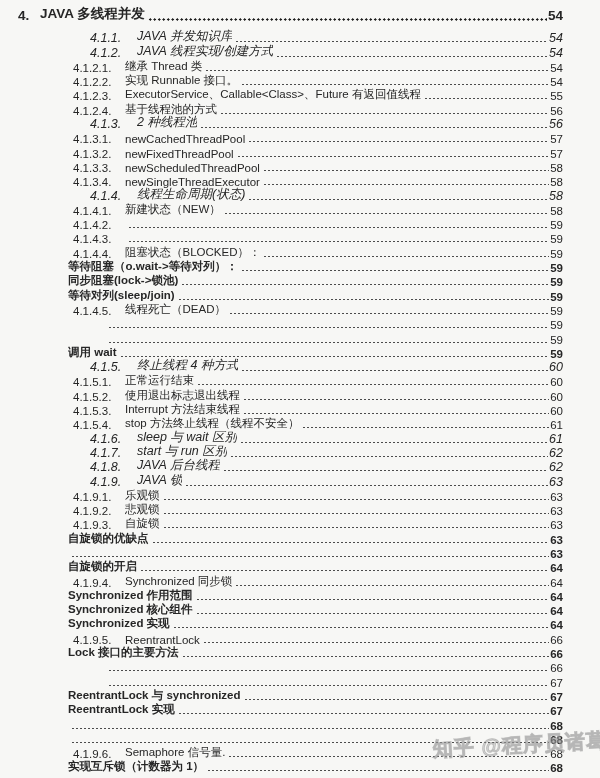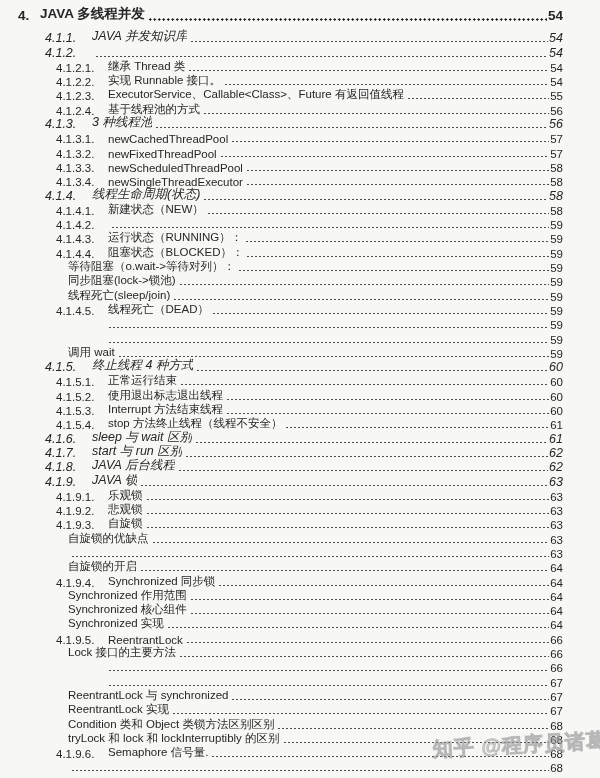--- a/index.html
+++ b/index.html
@@ -22,25 +22,25 @@
     margin:0 1px 0 3px;
   }
   .page { flex:none; white-space:nowrap; }
 
   .lvl-h1 { padding-left:18px; font-weight:700; font-size:13.5px; height:19px; margin-bottom:8px; }
   .lvl-h1 .num { width:22px; }
   .lvl-h1 .leader {
     background-image:radial-gradient(circle, #1d1d1d 1px, rgba(0,0,0,0) 1.15px);
     background-size:4.5px 3px;
   }
-  .lvl-h2 { padding-left:45px; font-style:italic; font-size:12.5px; }
+  .lvl-h2 { padding-left:45px; font-style:italic; font-size:12.5px;margin-left:45px; }
   .lvl-h2 .num { width:47px; }
-  .lvl-h3 { padding-left:56px; font-size:11.5px; }
+  .lvl-h3 { padding-left:56px; font-size:11.5px;margin-left:17px; }
   .lvl-h3 .num { width:52px; }
-  .lvl-body { padding-left:68px; font-size:11.5px; }
+  .lvl-body { padding-left:68px; font-size:11.5px;font-weight:bold; }
   .lvl-dots { padding-left:108px; font-size:11.5px; }
   .lvl-dots .leader { margin-left:0; }
 
   .watermark {
     position:absolute; left:433px; top:736px;
     font-size:20px; font-weight:700; letter-spacing:1px;
     color:rgba(158,158,158,0.28);
     -webkit-text-stroke:1px rgba(150,150,150,0.55);
     transform:rotate(-3deg); transform-origin:left center;
     white-space:nowrap; pointer-events:none;
@@ -57,20 +57,21 @@
       <span class="page">54</span>
     </div>
     <div class="row lvl-h2">
       <span class="num">4.1.1.</span>
       <span class="title">JAVA 并发知识库</span>
       <span class="leader"></span>
       <span class="page">54</span>
     </div>
     <div class="row lvl-h2">
       <span class="num">4.1.2.</span>
+      <span class="title">JAVA 线程实现/创建方式</span>
       <span class="leader"></span>
       <span class="page">54</span>
     </div>
     <div class="row lvl-h3">
       <span class="num">4.1.2.1.</span>
       <span class="title">继承 Thread 类</span>
       <span class="leader"></span>
       <span class="page">54</span>
     </div>
     <div class="row lvl-h3">
@@ -86,21 +87,21 @@
       <span class="page">55</span>
     </div>
     <div class="row lvl-h3">
       <span class="num">4.1.2.4.</span>
       <span class="title">基于线程池的方式</span>
       <span class="leader"></span>
       <span class="page">56</span>
     </div>
     <div class="row lvl-h2">
       <span class="num">4.1.3.</span>
-      <span class="title">3 种线程池</span>
+      <span class="title">2 种线程池</span>
       <span class="leader"></span>
       <span class="page">56</span>
     </div>
     <div class="row lvl-h3">
       <span class="num">4.1.3.1.</span>
       <span class="title">newCachedThreadPool</span>
       <span class="leader"></span>
       <span class="page">57</span>
     </div>
     <div class="row lvl-h3">
@@ -133,42 +134,41 @@
       <span class="leader"></span>
       <span class="page">58</span>
     </div>
     <div class="row lvl-h3">
       <span class="num">4.1.4.2.</span>
       <span class="leader"></span>
       <span class="page">59</span>
     </div>
     <div class="row lvl-h3">
       <span class="num">4.1.4.3.</span>
-      <span class="title">运行状态（RUNNING）：</span>
       <span class="leader"></span>
       <span class="page">59</span>
     </div>
     <div class="row lvl-h3">
       <span class="num">4.1.4.4.</span>
       <span class="title">阻塞状态（BLOCKED）：</span>
       <span class="leader"></span>
       <span class="page">59</span>
     </div>
     <div class="row lvl-body">
       <span class="title">等待阻塞（o.wait-&gt;等待对列）：</span>
       <span class="leader"></span>
       <span class="page">59</span>
     </div>
     <div class="row lvl-body">
       <span class="title">同步阻塞(lock-&gt;锁池)</span>
       <span class="leader"></span>
       <span class="page">59</span>
     </div>
     <div class="row lvl-body">
-      <span class="title">线程死亡(sleep/join)</span>
+      <span class="title">等待对列(sleep/join)</span>
       <span class="leader"></span>
       <span class="page">59</span>
     </div>
     <div class="row lvl-h3">
       <span class="num">4.1.4.5.</span>
       <span class="title">线程死亡（DEAD）</span>
       <span class="leader"></span>
       <span class="page">59</span>
     </div>
     <div class="row lvl-dots">
@@ -314,34 +314,33 @@
       <span class="title">ReentrantLock 与 synchronized</span>
       <span class="leader"></span>
       <span class="page">67</span>
     </div>
     <div class="row lvl-body">
       <span class="title">ReentrantLock 实现</span>
       <span class="leader"></span>
       <span class="page">67</span>
     </div>
     <div class="row lvl-body">
-      <span class="title">Condition 类和 Object 类锁方法区别区别</span>
       <span class="leader"></span>
       <span class="page">68</span>
     </div>
     <div class="row lvl-body">
-      <span class="title">tryLock 和 lock 和 lockInterruptibly 的区别</span>
       <span class="leader"></span>
       <span class="page">68</span>
     </div>
     <div class="row lvl-h3">
       <span class="num">4.1.9.6.</span>
       <span class="title">Semaphore 信号量.</span>
       <span class="leader"></span>
       <span class="page">68</span>
     </div>
     <div class="row lvl-body">
+      <span class="title">实现互斥锁（计数器为 1）</span>
       <span class="leader"></span>
       <span class="page">68</span>
     </div>
   </div>
 
 <div class="watermark">知乎 @程序员诸葛</div>
 
 </body></html>

